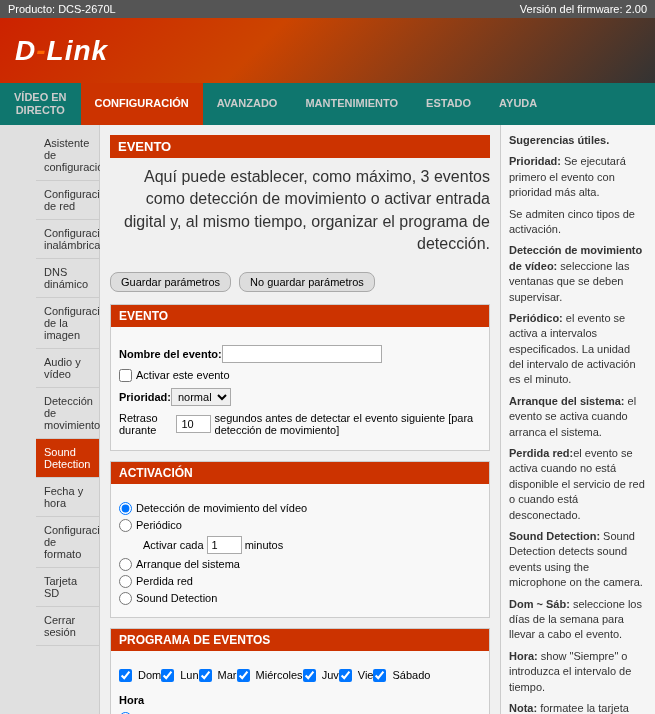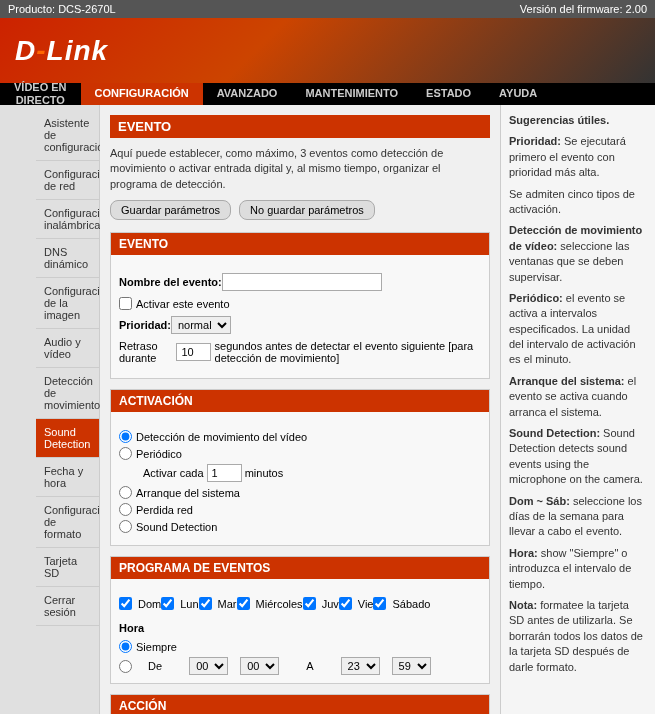--- a/index.html
+++ b/index.html
@@ -27,23 +27,23 @@
       color: white;
       font-size: 28px;
       font-weight: bold;
       font-style: italic;
       letter-spacing: 1px;
     }
     .logo-dot { color: #ff6600; }
 
     
     .nav-bar {
-      background: #000000;
-      display: flex;
-      height: 22px;
+      background: #0f766e;
+      display: flex;
+      height: 42px;
     }
     .nav-item {
       color: #ccc;
       font-size: 11px;
       padding: 0 14px;
       display: flex;
       align-items: center;
       cursor: pointer;
       text-align: center;
       line-height: 1.2;
@@ -118,24 +118,25 @@
     .event-title {
       background: #cc3300;
       color: white;
       font-weight: bold;
       font-size: 13px;
       padding: 4px 8px;
       margin-bottom: 8px;
     }
 
     .description {
-      font-size: 11px;
+      font-size: 16px;
       color: #333;
-      margin-bottom: 8px;
+      margin-bottom: 16px;
       line-height: 1.4;
+      text-align: right;
     }
 
     .btn-row {
       display: flex;
       gap: 8px;
       margin-bottom: 12px;
     }
     .btn {
       background: #ddd;
       border: 1px solid #aaa;
@@ -381,19 +382,20 @@
 
   </div>
 
   <div class="right-panel">
     <div class="right-panel-title">Sugerencias útiles.</div>
     <p><strong>Prioridad:</strong> Se ejecutará primero el evento con prioridad más alta.</p>
     <p>Se admiten cinco tipos de activación.</p>
     <p><strong>Detección de movimiento de vídeo:</strong> seleccione las ventanas que se deben supervisar.</p>
     <p><strong>Periódico:</strong> el evento se activa a intervalos especificados. La unidad del intervalo de activación es el minuto.</p>
     <p><strong>Arranque del sistema:</strong> el evento se activa cuando arranca el sistema.</p>
+    <p><strong>Perdida red:</strong>el evento se activa cuando no está disponible el servicio de red o cuando está desconectado.</p>
     <p><strong>Sound Detection:</strong> Sound Detection detects sound events using the microphone on the camera.</p>
     <p><strong>Dom ~ Sáb:</strong> seleccione los días de la semana para llevar a cabo el evento.</p>
     <p><strong>Hora:</strong> show "Siempre" o introduzca el intervalo de tiempo.</p>
     <p><strong>Nota:</strong> formatee la tarjeta SD antes de utilizarla. Se borrarán todos los datos de la tarjeta SD después de darle formato.</p>
   </div>
 
 </div>
 
 </body></html>

